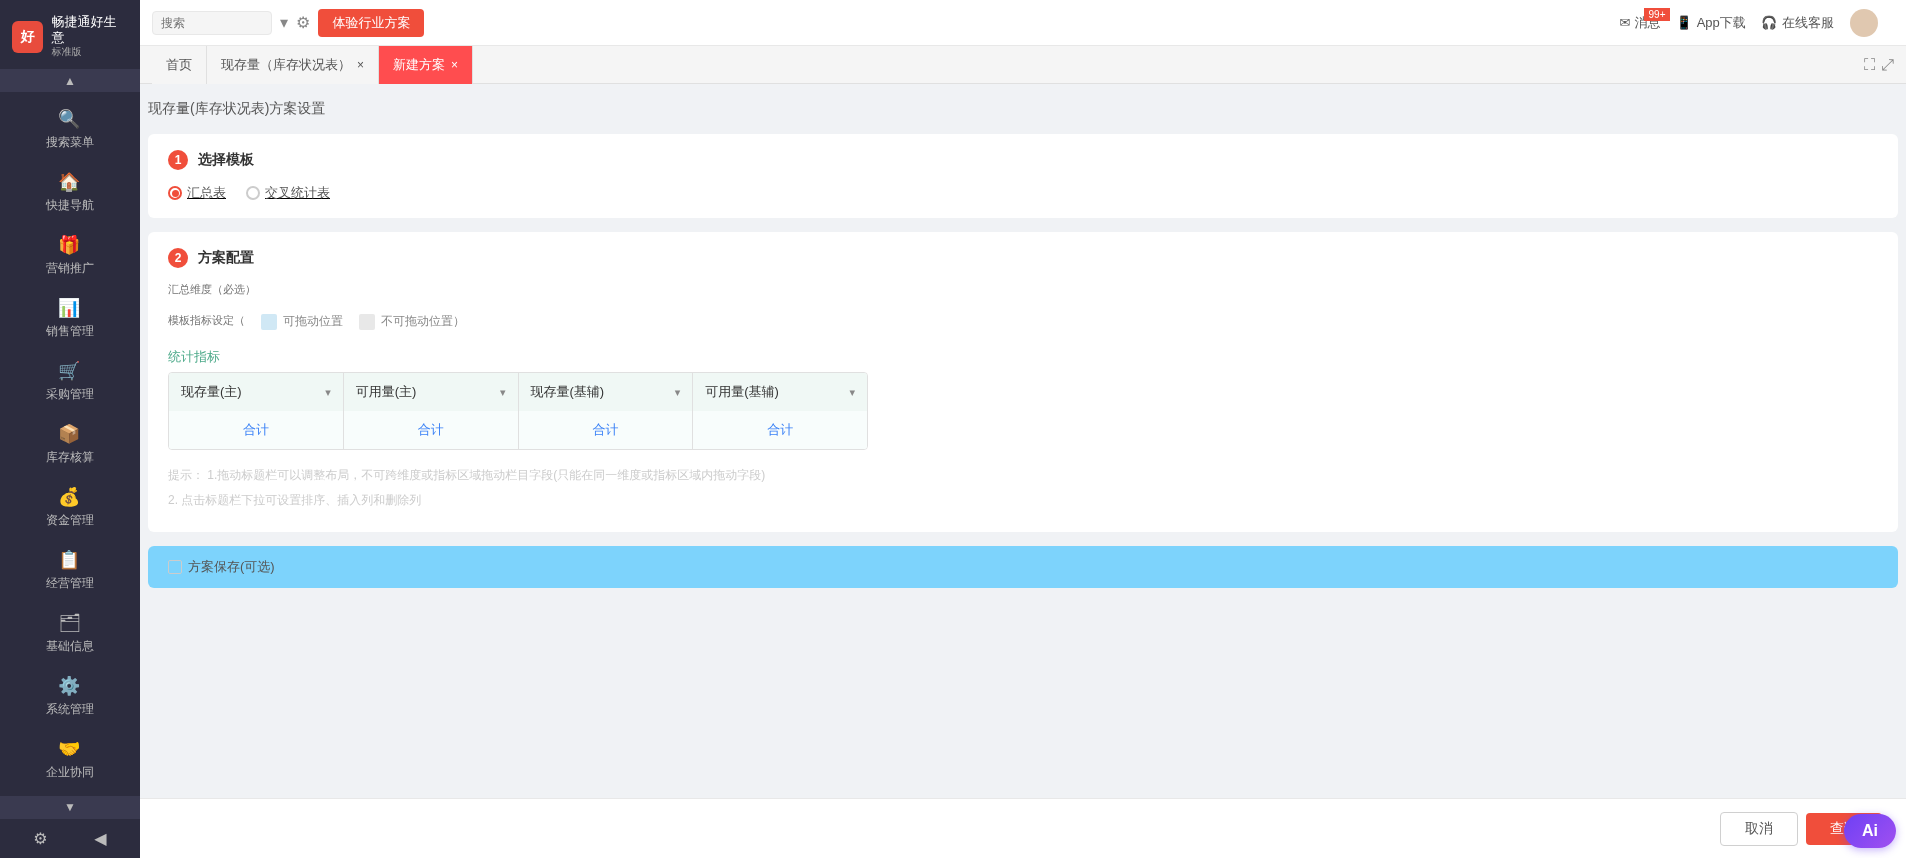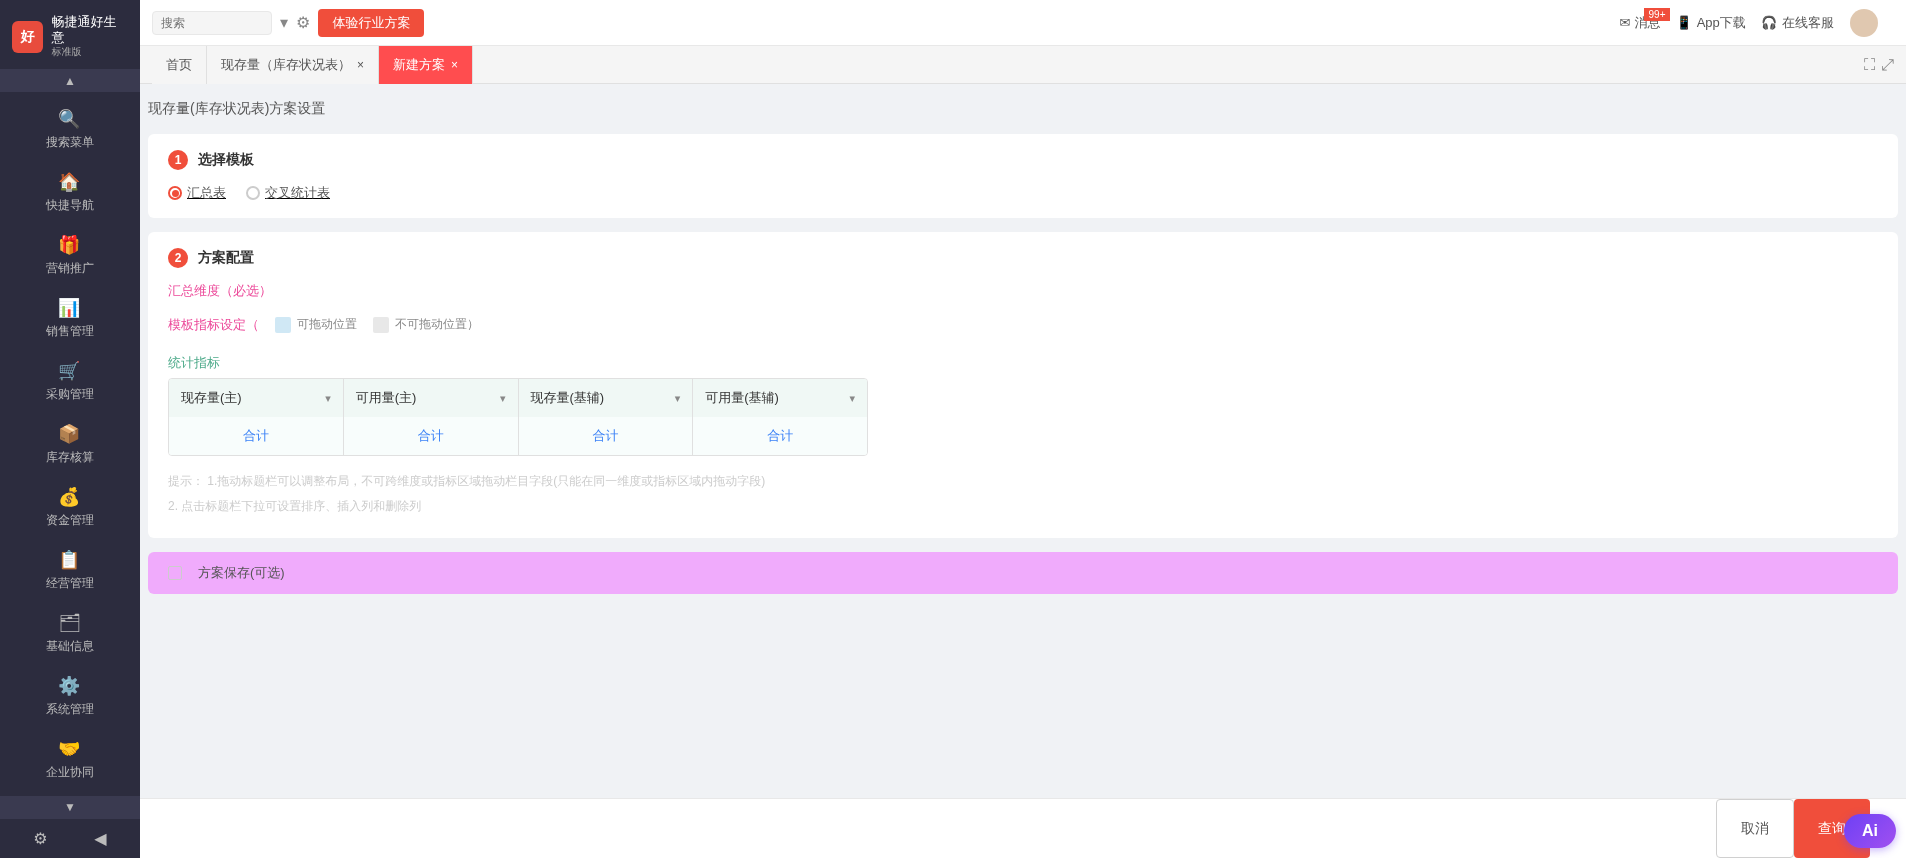--- a/index.html
+++ b/index.html
@@ -189,21 +189,21 @@
     }
     .radio-circle.checked { border-color: #f04e3b; }
     .radio-circle.checked::after {
       content: '';
       width: 7px; height: 7px;
       background: #f04e3b;
       border-radius: 50%;
     }
 
     
-    .dim-label { font-size: 13px; color: #ec4899; margin-bottom: 10px; }
+    .dim-label { font-size: 11px; color: #737373; margin-bottom: 10px; }
     .dim-area {
       background: #ffe0de;
       border: 1px solid #ffb3ae;
       border-radius: 4px;
       padding: 28px 20px;
       display: flex;
       align-items: center;
       gap: 12px;
     }
     .dim-required { color: #f04e3b; font-size: 13px; }
@@ -251,43 +251,44 @@
     .col-chevron { color: #888; font-size: 11px; cursor: pointer; }
 
     
     .tips-section { margin-top: 16px; }
     .tip-item { font-size: 12px; color: #ccc; margin-bottom: 6px; line-height: 1.6; }
 
     
     .save-option {
       display: flex;
       align-items: center;
-      gap: 16px;
+      gap: 6px;
       font-size: 13px;
       color: #555;
       padding: 12px 20px;
-      background: #f0abfc;
+      background: #7dd3fc;
       margin-top: 10px;
       border-radius: 6px;
     }
     .save-checkbox {
       width: 14px; height: 14px;
       border: 1px solid #ccc;
       border-radius: 2px;
     }
 
     
     .bottom-bar {
       height: 60px;
       background: white;
       border-top: 1px solid #e8e8e8;
       display: flex;
+      align-items: center;
       justify-content: flex-end;
-      padding: 0 36px;
-      gap: 0;
+      padding: 0 24px;
+      gap: 8px;
     }
     .btn-cancel {
       padding: 7px 24px;
       border: 1px solid #d0d0d0;
       background: white;
       border-radius: 4px;
       font-size: 14px;
       color: #555;
       cursor: pointer;
     }

